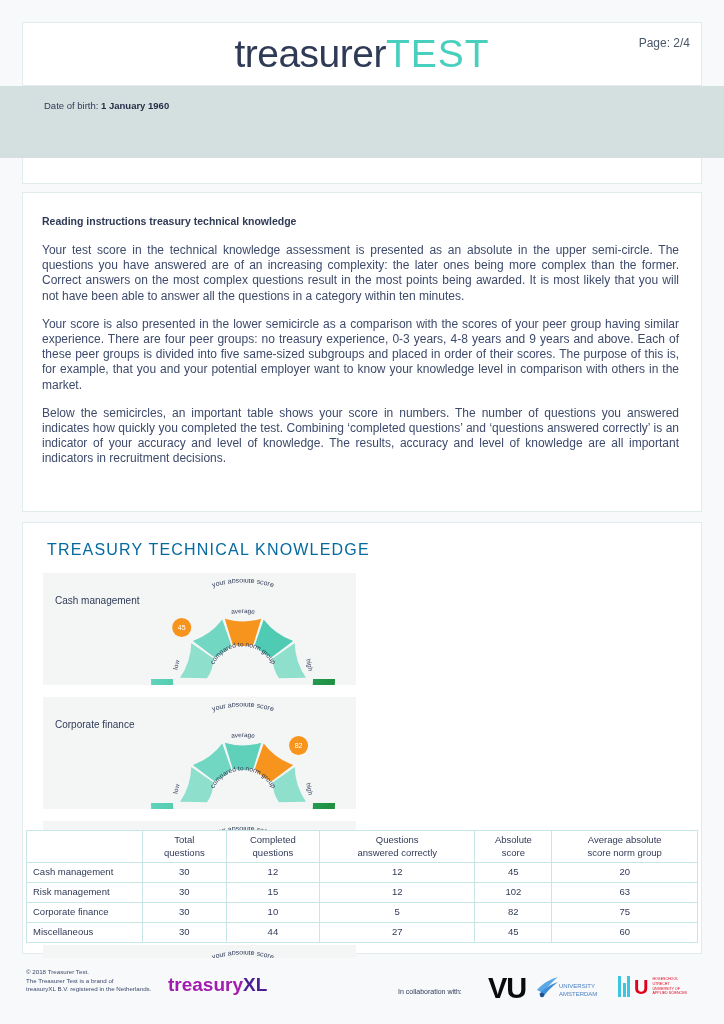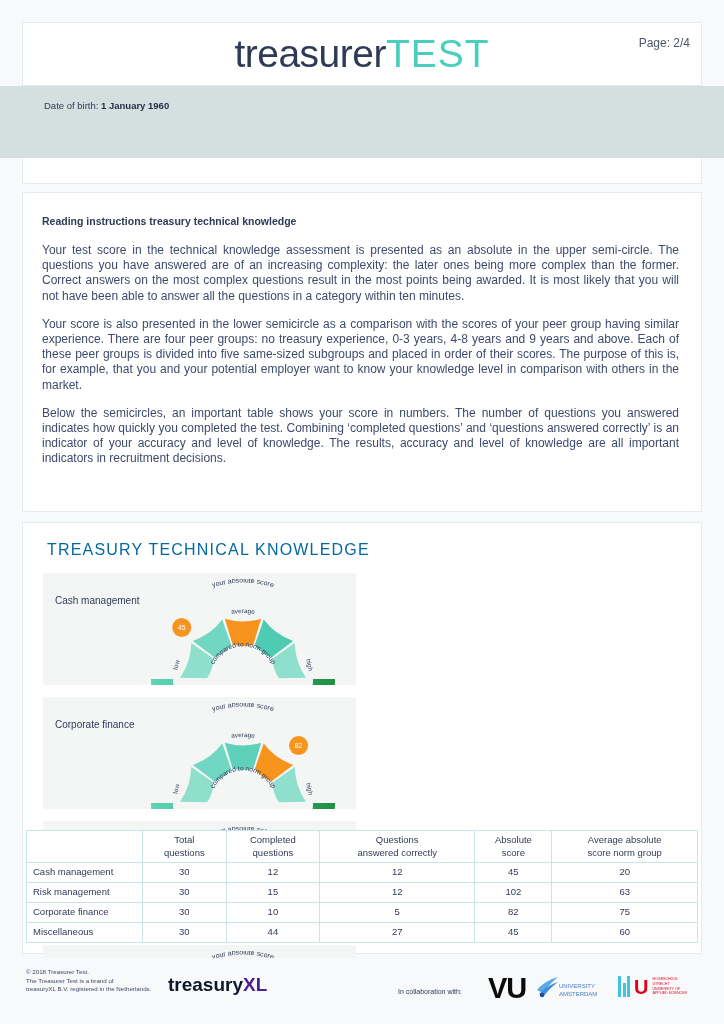--- a/index.html
+++ b/index.html
@@ -99,21 +99,21 @@
     background: #f7f9fa;
   }
   .copyright {
     position: absolute; left: 26px; top: 10px;
     font-size: 6.2px; line-height: 8.6px; color: #3d4a6b;
   }
   .footer-logo {
     position: absolute; left: 168px; top: 16px;
     font-size: 19px; font-weight: bold; white-space: nowrap;
   }
-  .footer-logo .f1 { color: #0f172a; }
+  .footer-logo .f1 { color: #a21caf; }
   .footer-logo .f2 { color: #4c1d95; }
   .collab {
     position: absolute; left: 398px; top: 30px;
     font-size: 7px; color: #2f3a56;
   }
   .vu-logo { position: absolute; left: 480px; top: 14px; margin-left: 8px; }
   .vu-text { font-size: 29px; font-weight: bold; color: #0b0b0b; letter-spacing: -1px; }
   .vu-sub {
     position: absolute; left: 71px; top: 10px;
     font-size: 6px; color: #4a7fc1; line-height: 8px; white-space: nowrap;

